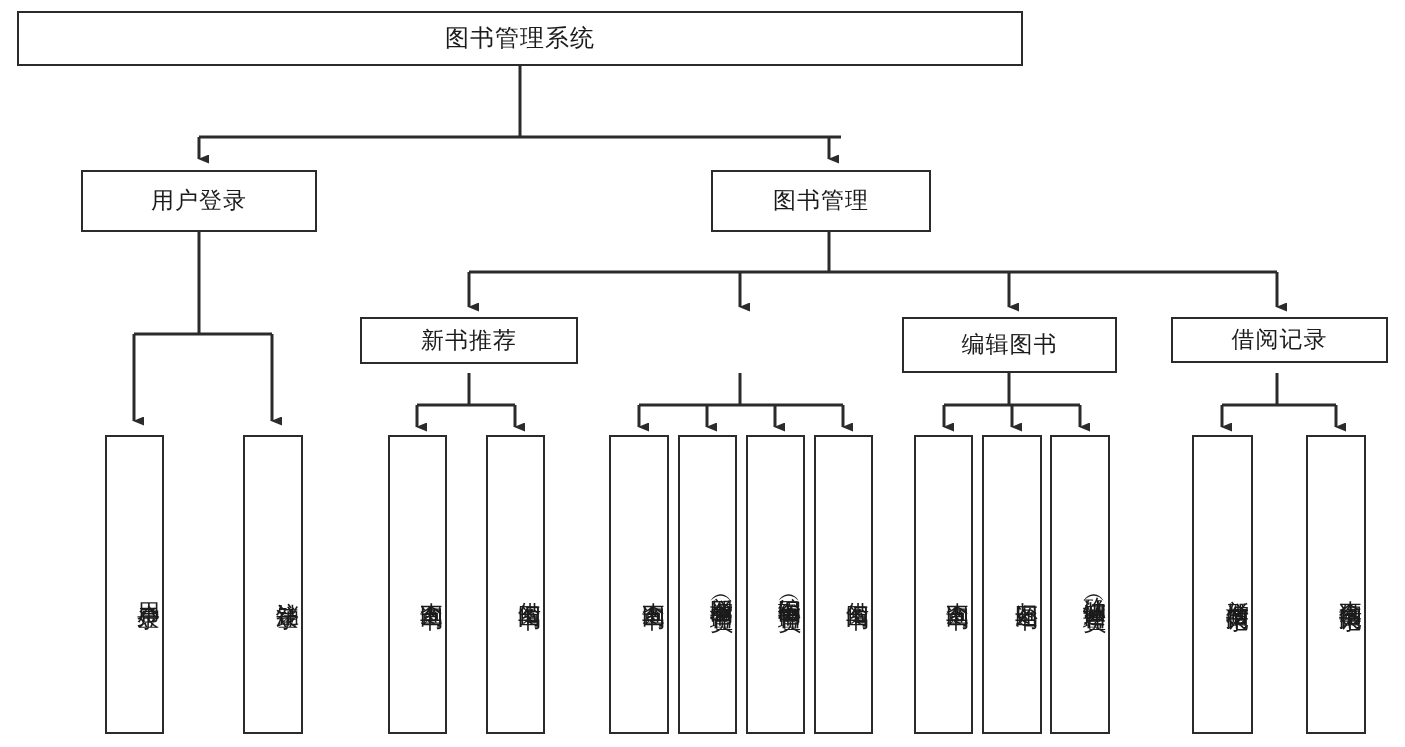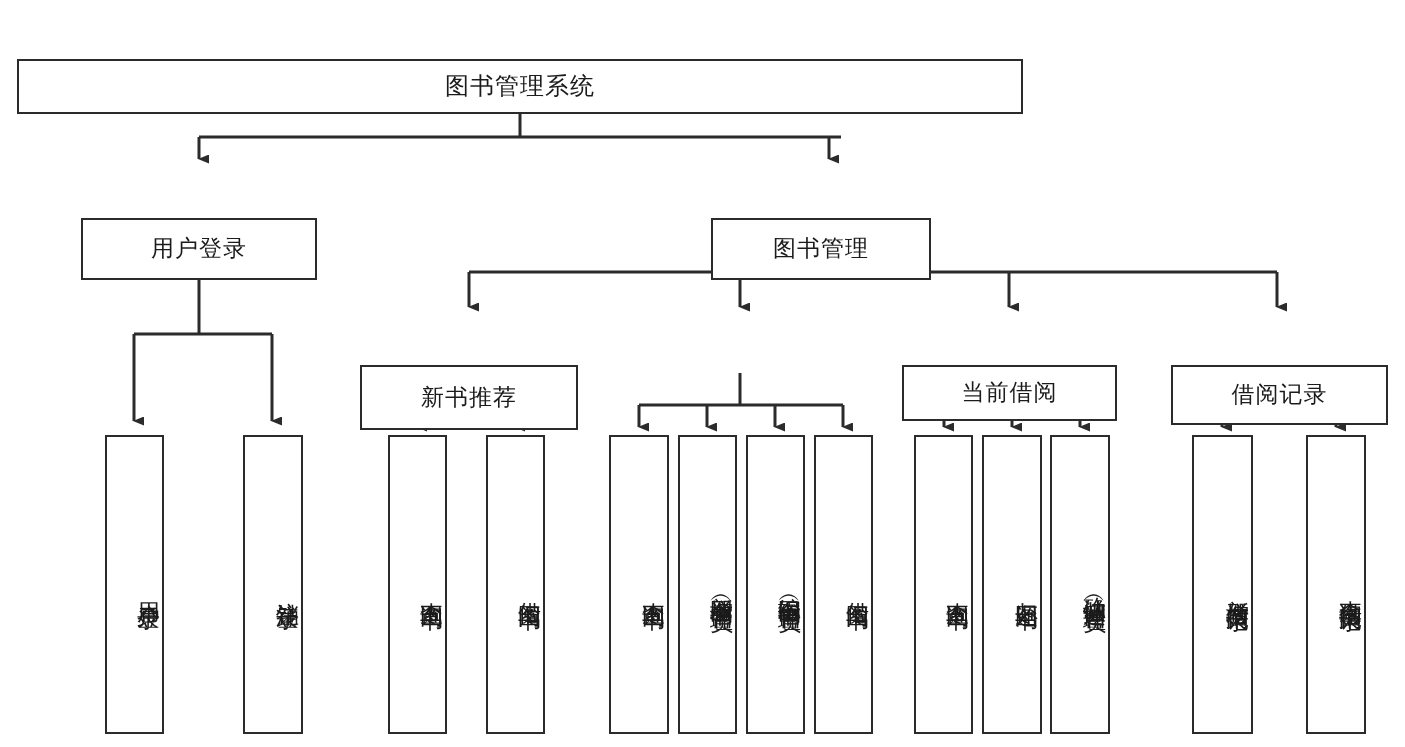--- a/index.html
+++ b/index.html
@@ -33,21 +33,20 @@
     display: flex;
     align-items: center;
     justify-content: center;
     color: #1b1b1b;
   }
   .node-h {
     font-size: 23px;
     letter-spacing: 1px;
     line-height: 1.2;
     text-align: center;
-    margin-top: 48px;
   }
   .node-v {
     font-size: 23px;
     letter-spacing: 2px;
     line-height: 1.18;
     text-align: center;
     writing-mode: vertical-rl;
     text-orientation: upright;
     padding-top: 6px;
     align-items: flex-start;
@@ -125,27 +124,27 @@
     <span>图书管理系统</span>
   </div>
 
   <div class="node node-h" style="left:81px; top:170px; width:236px; height:62px;">
     <span>用户登录</span>
   </div>
   <div class="node node-h" style="left:711px; top:170px; width:220px; height:62px;">
     <span>图书管理</span>
   </div>
 
-  <div class="node node-h" style="left:360px; top:317px; width:218px; height:65px;">
+  <div class="node node-h" style="left:360px; top:317px; width:218px; height:47px;">
     <span>新书推荐</span>
   </div>
   <div class="node node-h" style="left:902px; top:317px; width:215px; height:56px;">
-    <span>当前借阅</span>
+    <span>编辑图书</span>
   </div>
-  <div class="node node-h" style="left:1171px; top:317px; width:217px; height:60px;">
+  <div class="node node-h" style="left:1171px; top:317px; width:217px; height:46px;">
     <span>借阅记录</span>
   </div>
 
   <div class="node node-v" style="left:105px; top:435px; width:59px; height:299px;">
     <span>用户登录</span>
   </div>
   <div class="node node-v" style="left:243px; top:435px; width:60px; height:299px;">
     <span>注销登录</span>
   </div>
 

